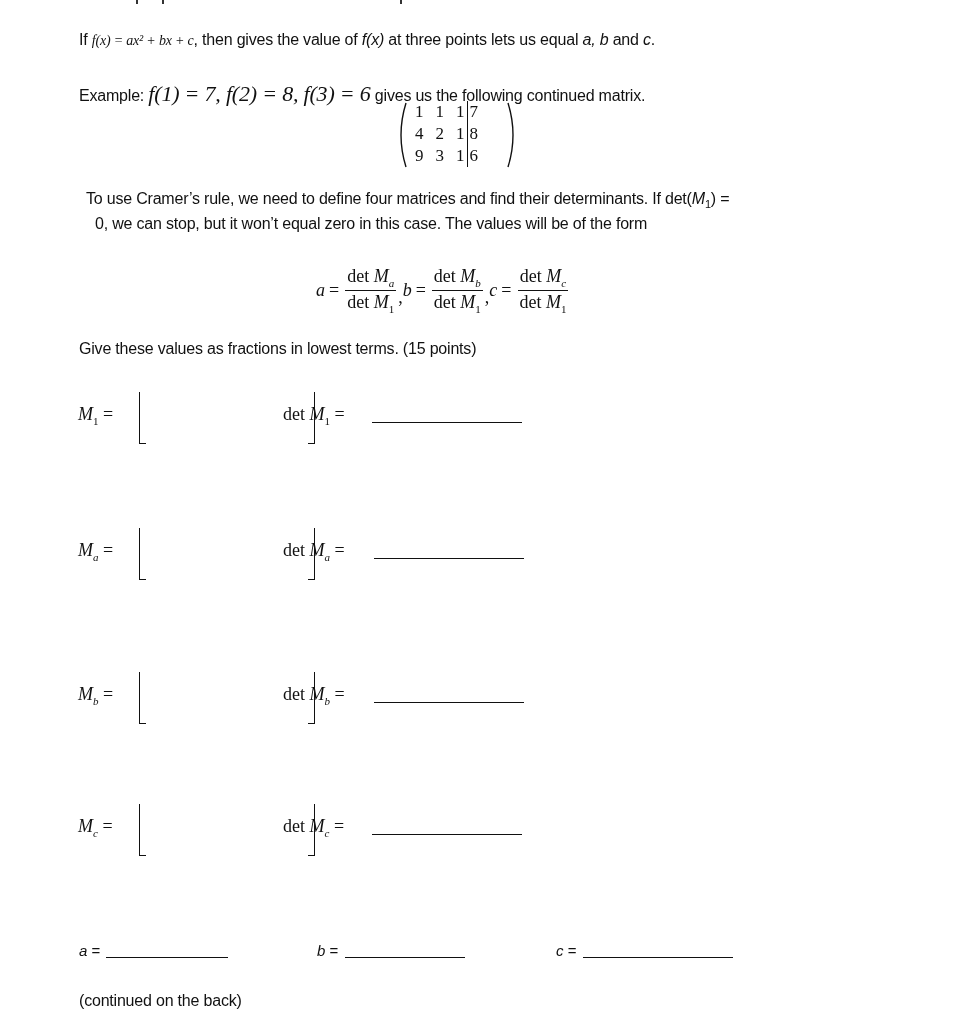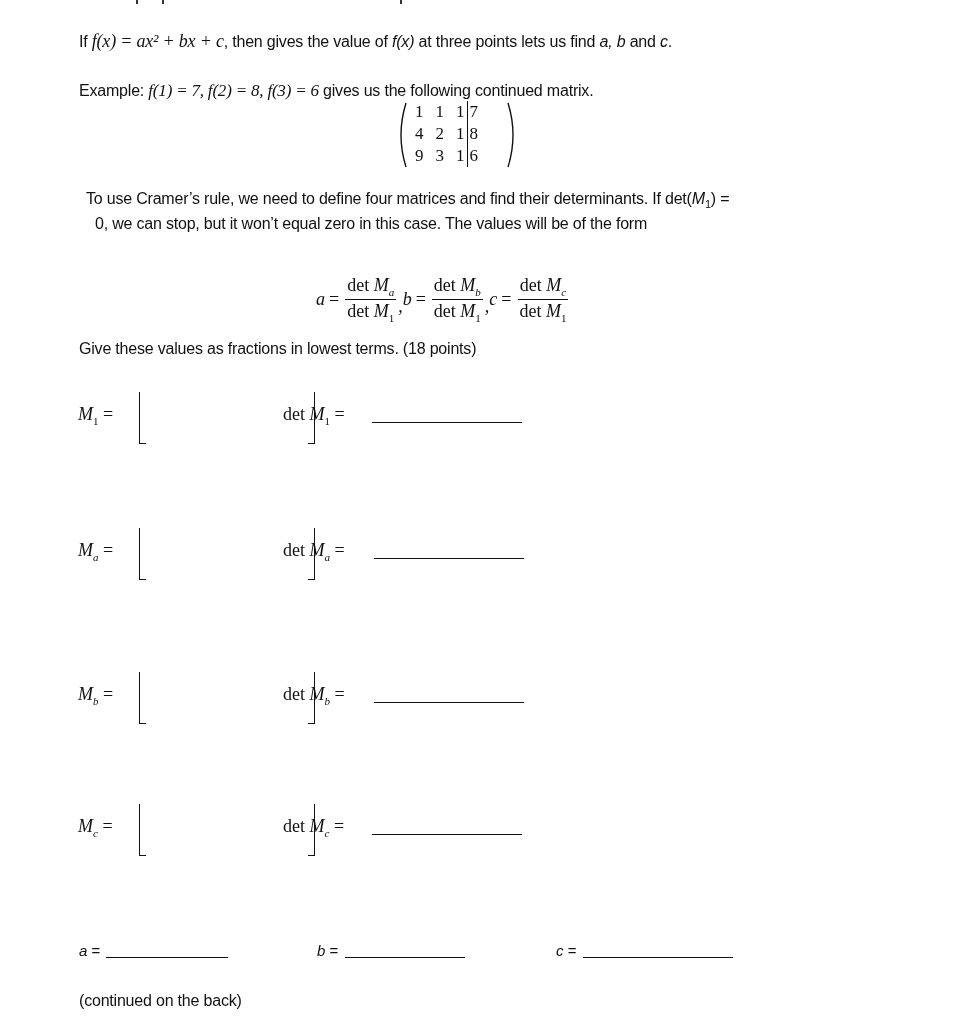--- a/index.html
+++ b/index.html
@@ -13,21 +13,21 @@
   
   .aug { position: absolute; left: 395px; top: 101px; width: 130px; height: 72px; }
   .aug .paren { position: absolute; top: 0; height: 68px; width: 14px; }
   .aug table { position: absolute; left: 14px; top: 0; border-collapse: collapse; font-family: "Liberation Serif", serif; font-size: 17px; }
   .aug td { padding: 0 6px; height: 22px; line-height: 22px; text-align: center; }
   .aug td.rhs { border-left: 1.5px solid #111; padding-left: 2px; padding-right: 2px; }
   .aug td.last { padding-right: 2px; }
 
   
   .formula { position: absolute; top: 258px; left: 316px; display: flex; align-items: center; font-family: "Liberation Serif", serif; font-size: 18px; }
-  .frac { display: inline-flex; flex-direction: column; align-items: center; margin: 17px 2px; }
+  .frac { display: inline-flex; flex-direction: column; align-items: center; margin: 8px 2px; }
   .frac .num { padding: 0 2px 1px 2px; border-bottom: 1.3px solid #111; }
   .frac .den { padding: 1px 2px 0 2px; }
   .formula .op { margin: 0 4px; }
   sub { font-size: 11px; }
 
   
   .mrow { position: absolute; left: 78px; width: 460px; height: 56px; }
   .mrow .lbl { position: absolute; left: 0; top: 12px; font-family: "Liberation Serif", serif; font-size: 18px; }
   .bracket-l, .bracket-r { position: absolute; top: 0; width: 8px; height: 52px; border-top: 1.5px solid #111; border-bottom: 1.5px solid #111; }
   .bracket-l { left: 61px; border-left: 1.5px solid #111; }
@@ -45,25 +45,25 @@
 </head>
 <body>
 
 <div class="top-ticks">
   <span style="left:136px"></span>
     <span style="left:162px"></span>
     <span style="left:400px"></span>
 </div>
 
 <div class="abs txt" style="left:79px; top:31px;">
-  <span>If </span><span class="math mi" style="font-size:18px">f(x) = ax² + bx + c</span><span>, then gives the value of </span><span class="mi">f(x)</span><span> at three points lets us find </span><span class="mi">a, b</span><span> and </span><span class="mi">c</span><span>.</span>
+  <span>If </span><span class="math mi" style="font-size:14px">f(x) = ax² + bx + c</span><span>, then gives the value of </span><span class="mi">f(x)</span><span> at three points lets us equal </span><span class="mi">a, b</span><span> and </span><span class="mi">c</span><span>.</span>
 </div>
 
 <div class="abs txt" style="left:79px; top:81px;">
-  <span>Example: </span><span class="math mi" style="font-size:17px">f(1) = 7, f(2) =  8, f(3) = 6</span><span> gives us the following continued matrix.</span>
+  <span>Example: </span><span class="math mi" style="font-size:22px">f(1) = 7, f(2) =  8, f(3) = 6</span><span> gives us the following continued matrix.</span>
 </div>
 
 <div class="aug">
   <svg class="paren" style="left:0" viewBox="0 0 14 68">
       <path d="M11 2 Q1 34 11 66" fill="none" stroke="#111" stroke-width="1.4"></path>
     </svg>
   <table>
     <tbody>
         <tr>
       <td>1</td>
@@ -114,21 +114,21 @@
   <span style="margin-top:14px">,</span>
   <span class="mi">c</span>
   <span class="op">=</span>
   <span class="frac">
     <span class="num"><span>det</span> <span class="mi">M</span><sub class="mi">c</sub></span>
     <span class="den"><span>det</span> <span class="mi">M</span><sub>1</sub></span>
   </span>
 </div>
 
 <div class="abs txt" style="left:79px; top:340px;">
-  <span>Give these values as fractions in lowest terms. (18 points)</span>
+  <span>Give these values as fractions in lowest terms. (15 points)</span>
 </div>
 
 <div class="mrow" style="top:392px;">
   <span class="lbl"><span class="mi">M</span><sub>1</sub> <span>=</span></span>
   <span class="bracket-l"></span>
   <span class="bracket-r"></span>
   <span class="det"><span>det</span> <span class="mi">M</span><sub>1</sub> <span>=</span></span>
   <span class="blank"></span>
 </div>
 

